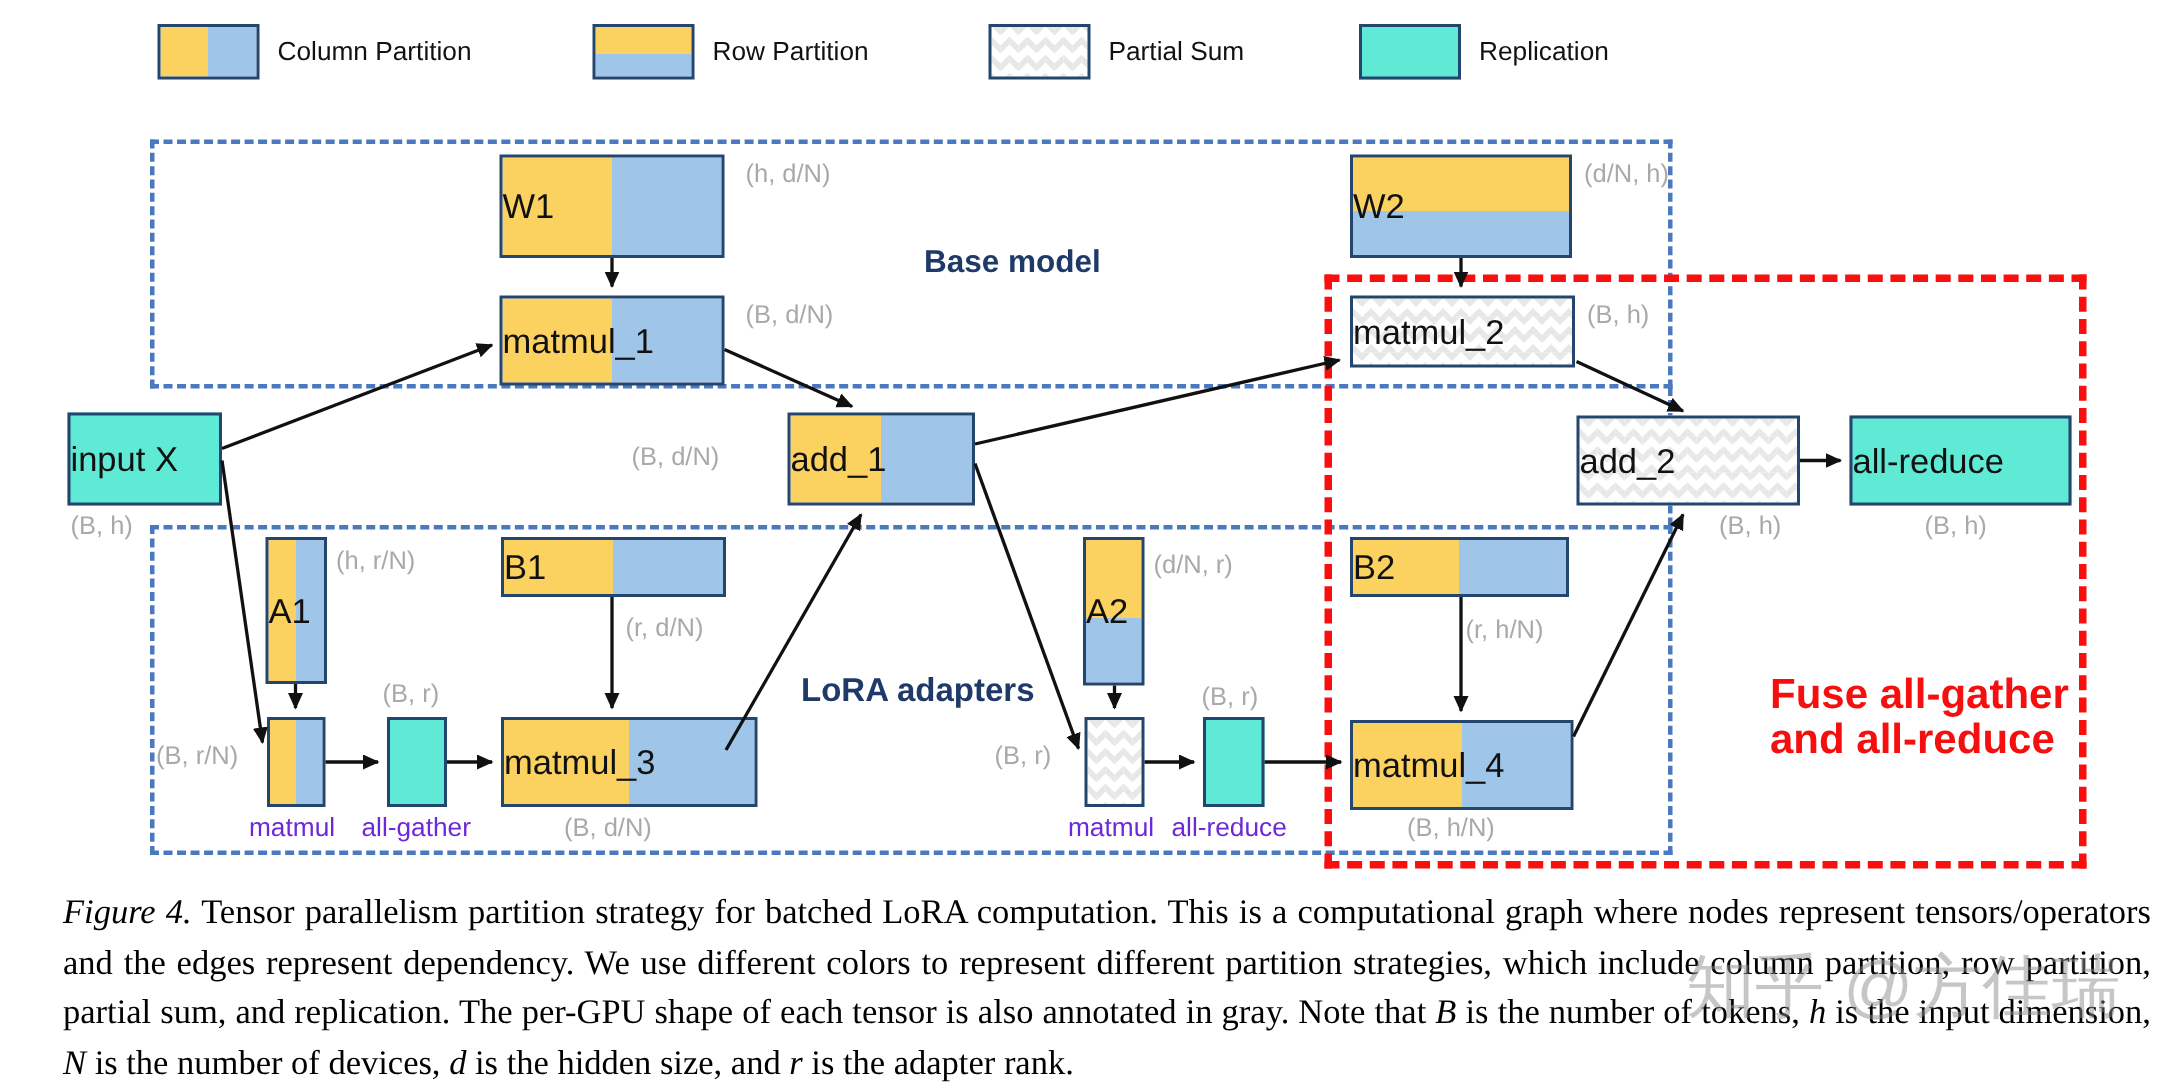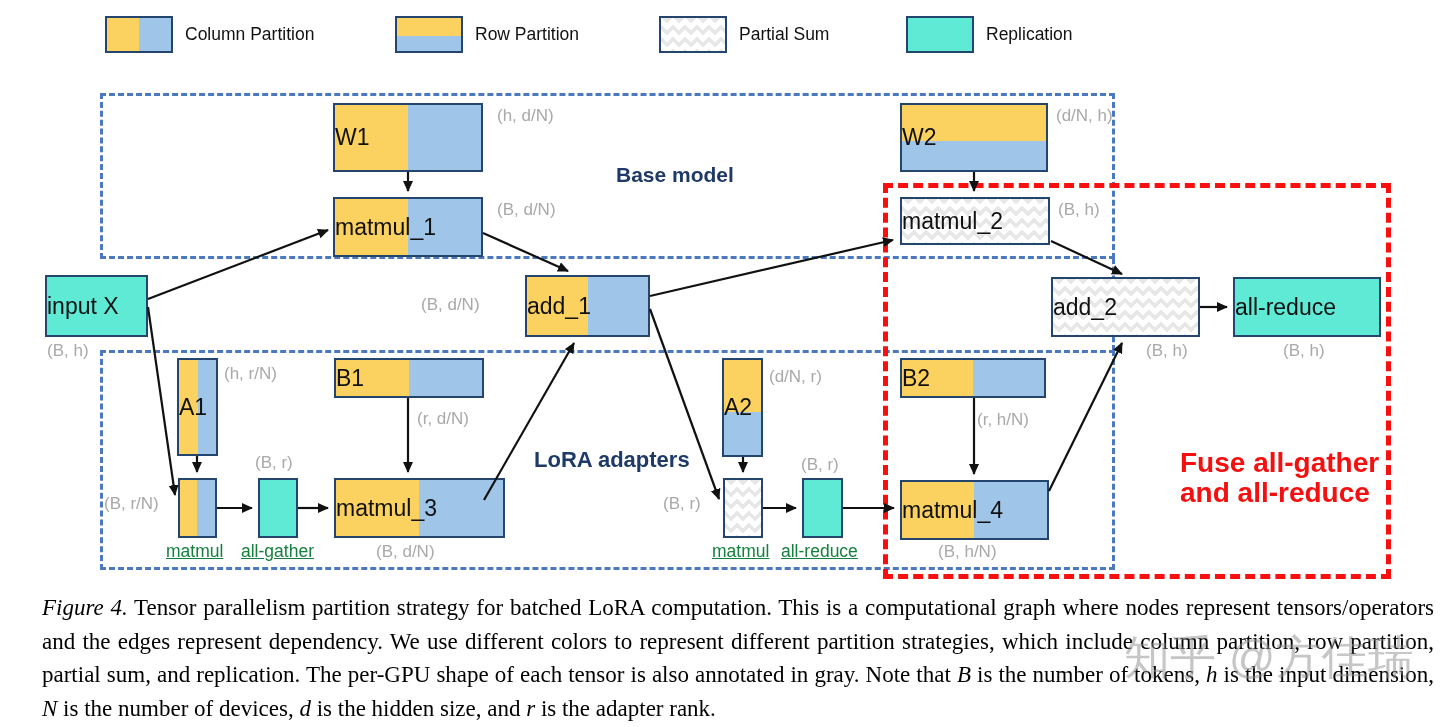--- a/index.html
+++ b/index.html
@@ -24,21 +24,21 @@
   
   .blue-box{position:absolute;border:3px dashed #4b79c0;box-sizing:border-box;}
   .red-box{position:absolute;border:5px dashed #fa0f0f;box-sizing:border-box;}
   .blue-connector{position:absolute;border-left:3px dashed #4b79c0;width:0;}
   
   .node{position:absolute;border:2px solid #24466e;box-sizing:border-box;
         display:flex;align-items:center;justify-content:flex-start;
         font-size:23px;color:#111;}
   
   .shape{position:absolute;font-size:17px;color:#a9a9a9;white-space:nowrap;}
-  .opname{position:absolute;font-size:17.5px;color:#15803d;white-space:nowrap;text-decoration:underline;}
+  .opname{position:absolute;font-size:17.5px;color:#6d28d9;white-space:nowrap;}
   .region-label{position:absolute;font-weight:bold;color:#1f3a68;font-size:21px;white-space:nowrap;}
   .lora-label{font-size:22px;}
   .fuse-label{position:absolute;font-weight:bold;color:#f50f0f;font-size:28px;line-height:30px;white-space:nowrap;}
   
   .edges{position:absolute;left:0;top:0;pointer-events:none;}
   
   .caption{position:absolute;left:10px;right:6px;top:591px;
            font-family:"Liberation Serif",serif;font-size:23px;line-height:33.5px;
            text-align:justify;color:#000;margin-left:32px;}
   .caption .it{font-style:italic;}

